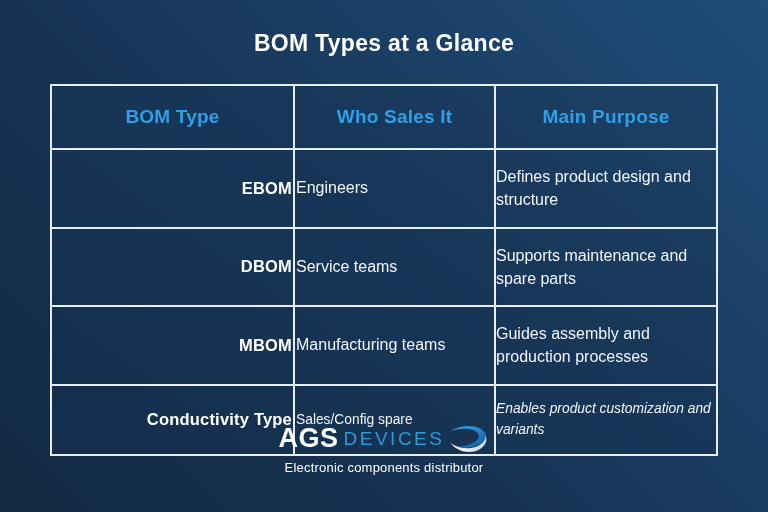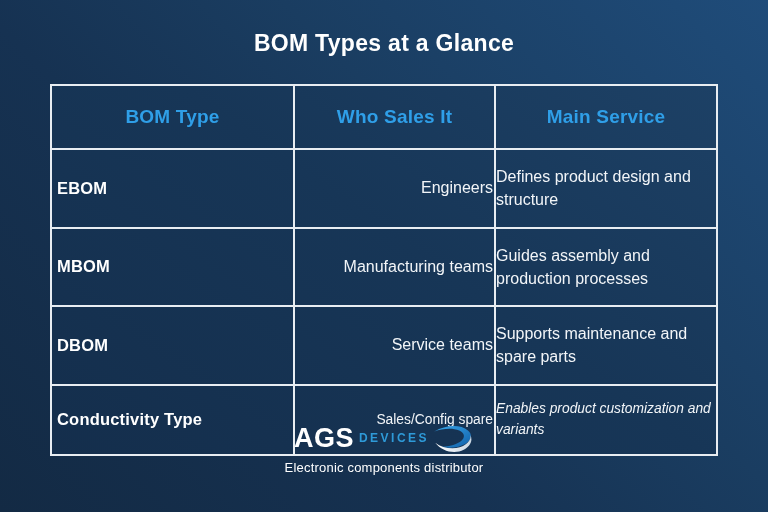--- a/index.html
+++ b/index.html
@@ -28,43 +28,43 @@
   }
   table.bom-table th{
     color:#2f9fe8;
     font-size:19px;font-weight:bold;
     text-align:center;
     height:60px;
     letter-spacing:0.2px;
   }
   td.cell-type{
     color:#ffffff;font-weight:bold;font-size:16.5px;
-    text-align:left;padding-left:5px;
+    text-align:right;padding-left:5px;
     letter-spacing:0.2px;
   }
   td.cell-who{
-    color:#f2f5f8;font-size:16px;text-align:right;
+    color:#f2f5f8;font-size:16px;text-align:left;
   }
   td.cell-purpose{
     color:#f2f5f8;font-size:16px;text-align:left;
     padding:0 0;line-height:1.45;
   }
   tr.compact td.cell-who{font-size:13.8px;}
   tr.compact td.cell-purpose{font-size:13.8px;line-height:1.5;font-style:italic;}
   .logo-block{
     position:absolute;left:0;top:424px;width:768px;
     display:flex;flex-direction:column;align-items:center;
   }
   .logo-row{display:flex;align-items:center;}
   .logo-ags{
     color:#ffffff;font-weight:bold;font-size:27px;
     letter-spacing:0.5px;line-height:1;
   }
   .logo-devices{
-    color:#2e9ad8;font-weight:700;font-size:12px;
+    color:#2e9ad8;font-weight:400;font-size:19px;
     letter-spacing:2.5px;margin-left:5px;line-height:1;
   }
   .logo-swoosh{margin-left:3px;display:block;}
   .logo-tagline{
     margin-top:8px;color:#ffffff;
     font-size:13px;font-weight:400;letter-spacing:0.2px;
   }
 </style>
 </head>
 <body>
@@ -76,38 +76,38 @@
   <table class="bom-table">
     <colgroup>
       <col style="width:243px">
       <col style="width:201px">
       <col style="width:222px">
     </colgroup>
     <thead>
       <tr>
         <th>BOM Type</th>
         <th>Who Sales It</th>
-        <th>Main Service</th>
+        <th>Main Purpose</th>
       </tr>
     </thead>
     <tbody>
       <tr>
         <td class="cell-type">EBOM</td>
         <td class="cell-who">Engineers</td>
         <td class="cell-purpose">Defines product design and structure</td>
       </tr>
       <tr>
+        <td class="cell-type">DBOM</td>
+        <td class="cell-who">Service teams</td>
+        <td class="cell-purpose">Supports maintenance and spare parts</td>
+      </tr>
+      <tr>
         <td class="cell-type">MBOM</td>
         <td class="cell-who">Manufacturing teams</td>
         <td class="cell-purpose">Guides assembly and production processes</td>
-      </tr>
-      <tr>
-        <td class="cell-type">DBOM</td>
-        <td class="cell-who">Service teams</td>
-        <td class="cell-purpose">Supports maintenance and spare parts</td>
       </tr>
       <tr class="compact">
         <td class="cell-type">Conductivity Type</td>
         <td class="cell-who">Sales/Config spare</td>
         <td class="cell-purpose">Enables product customization and variants</td>
       </tr>
     </tbody>
   </table>
 
   <div class="logo-block">

